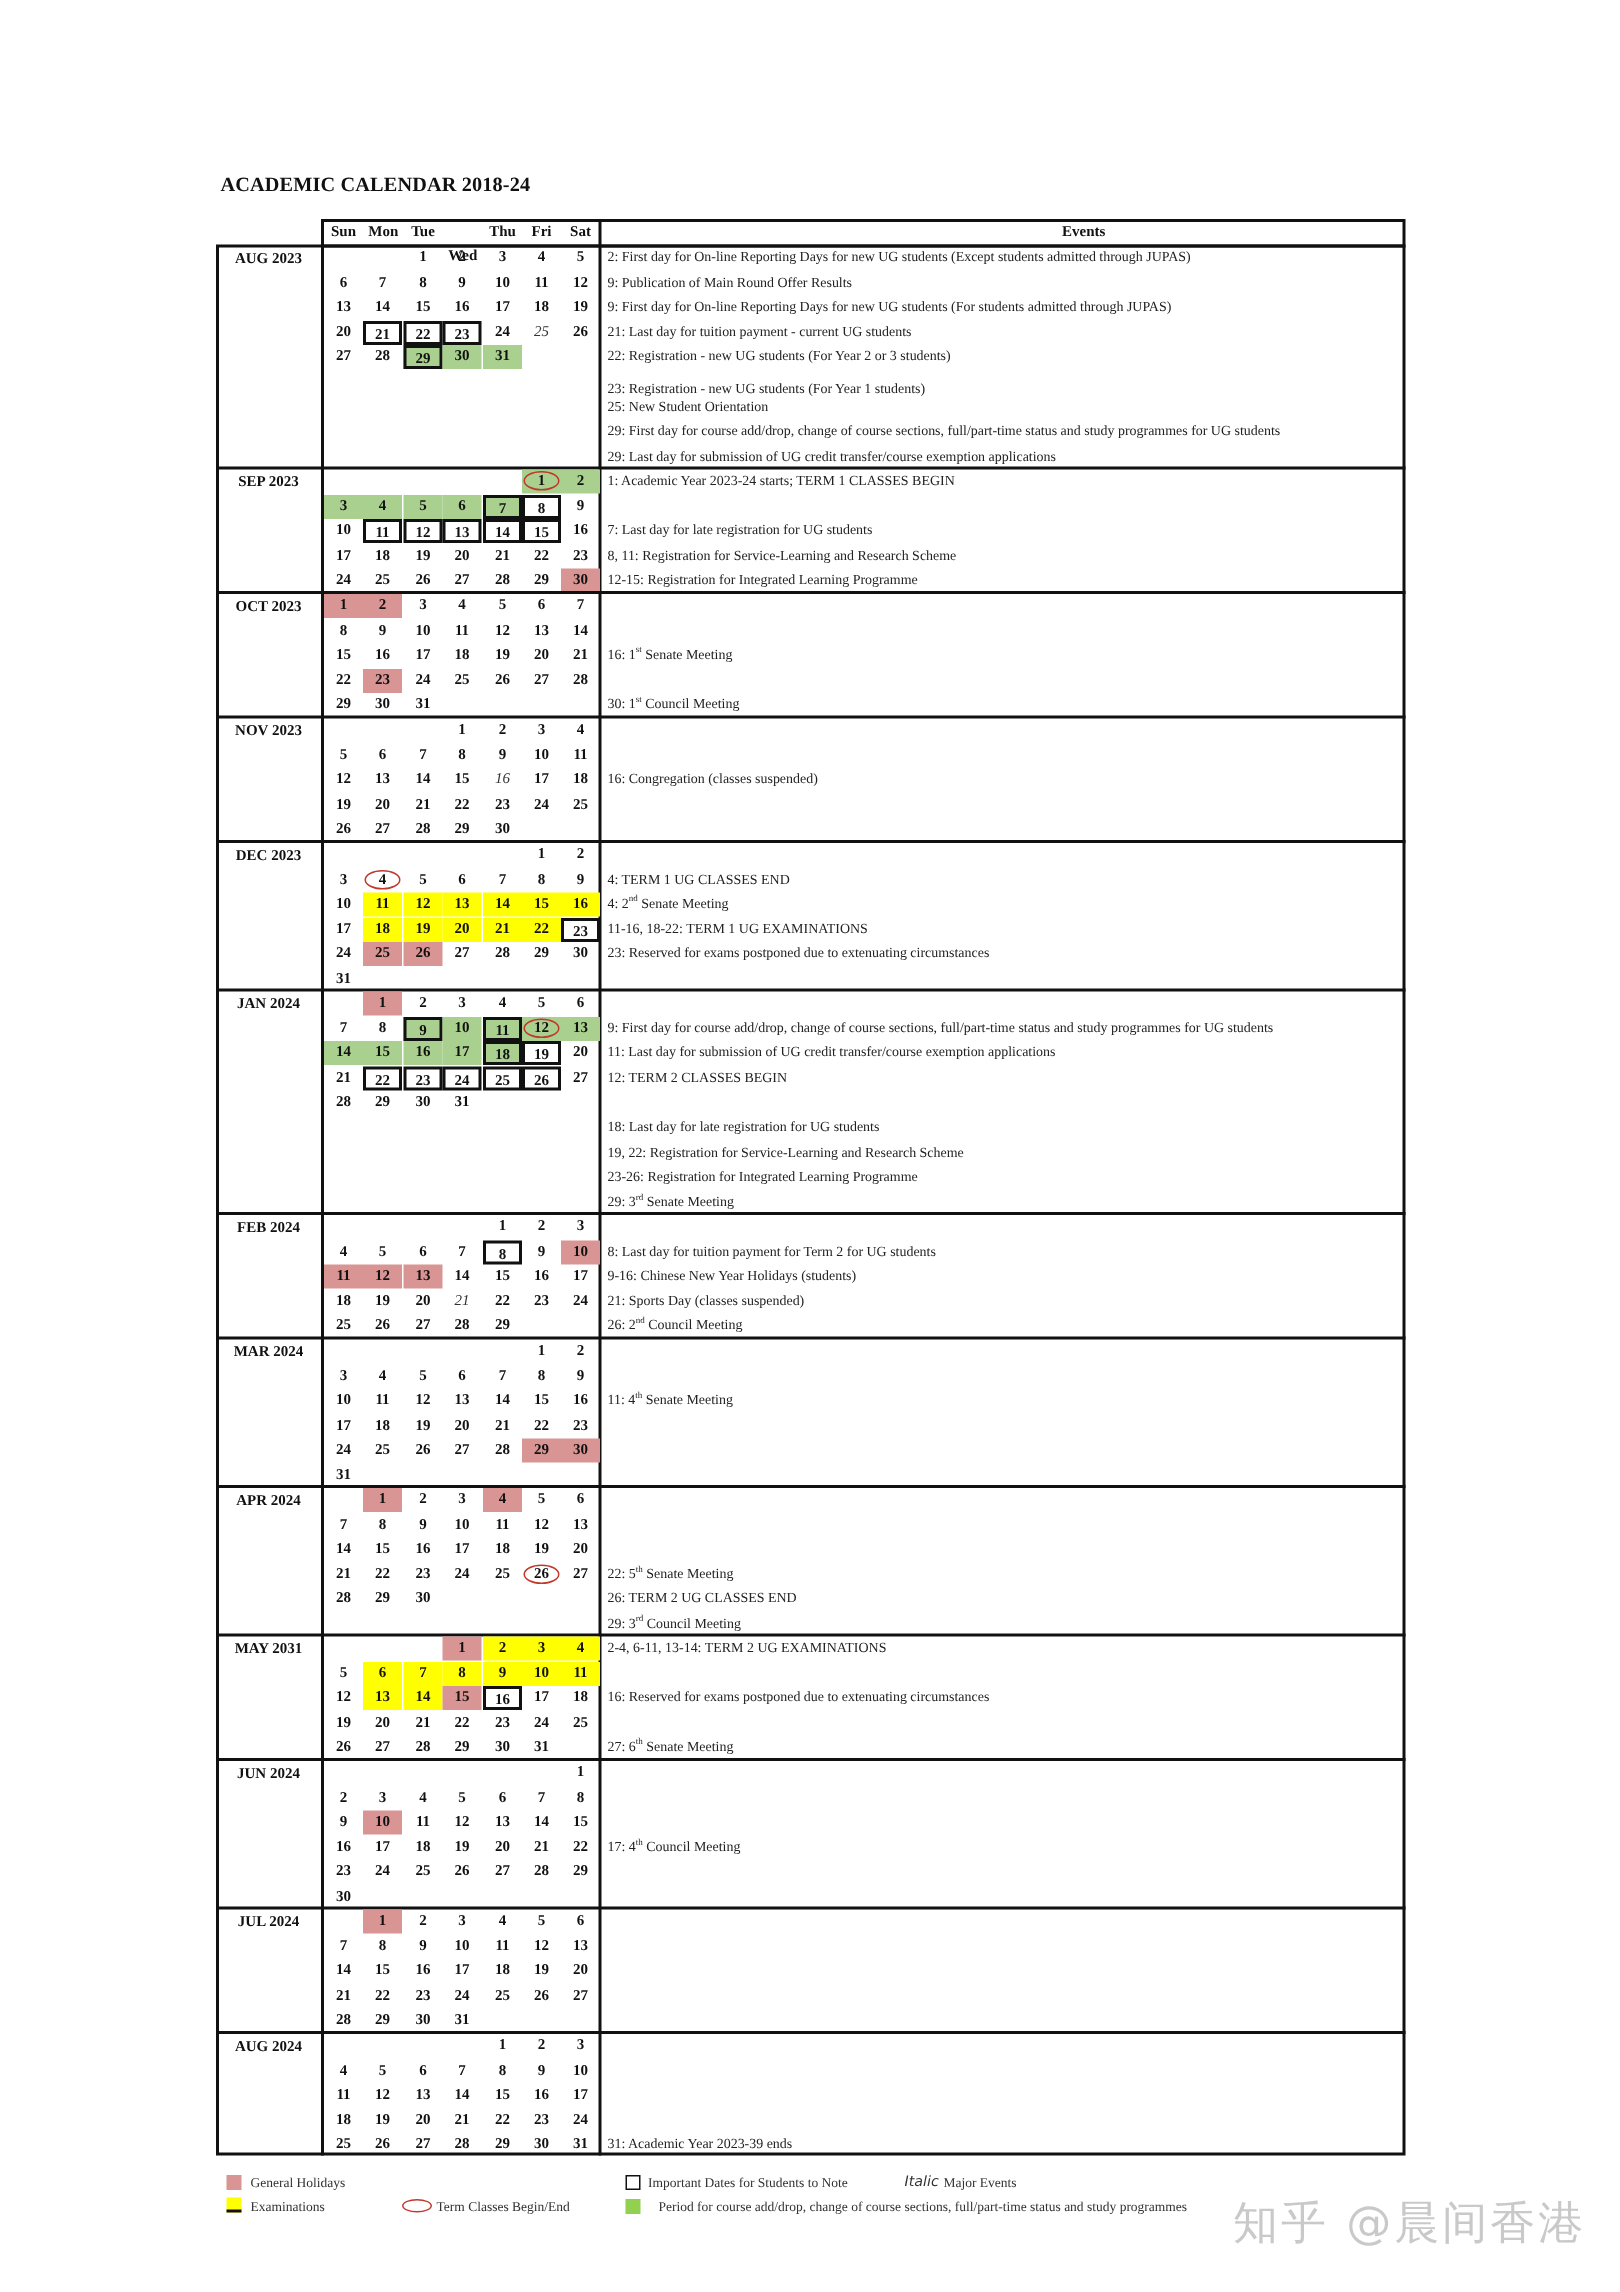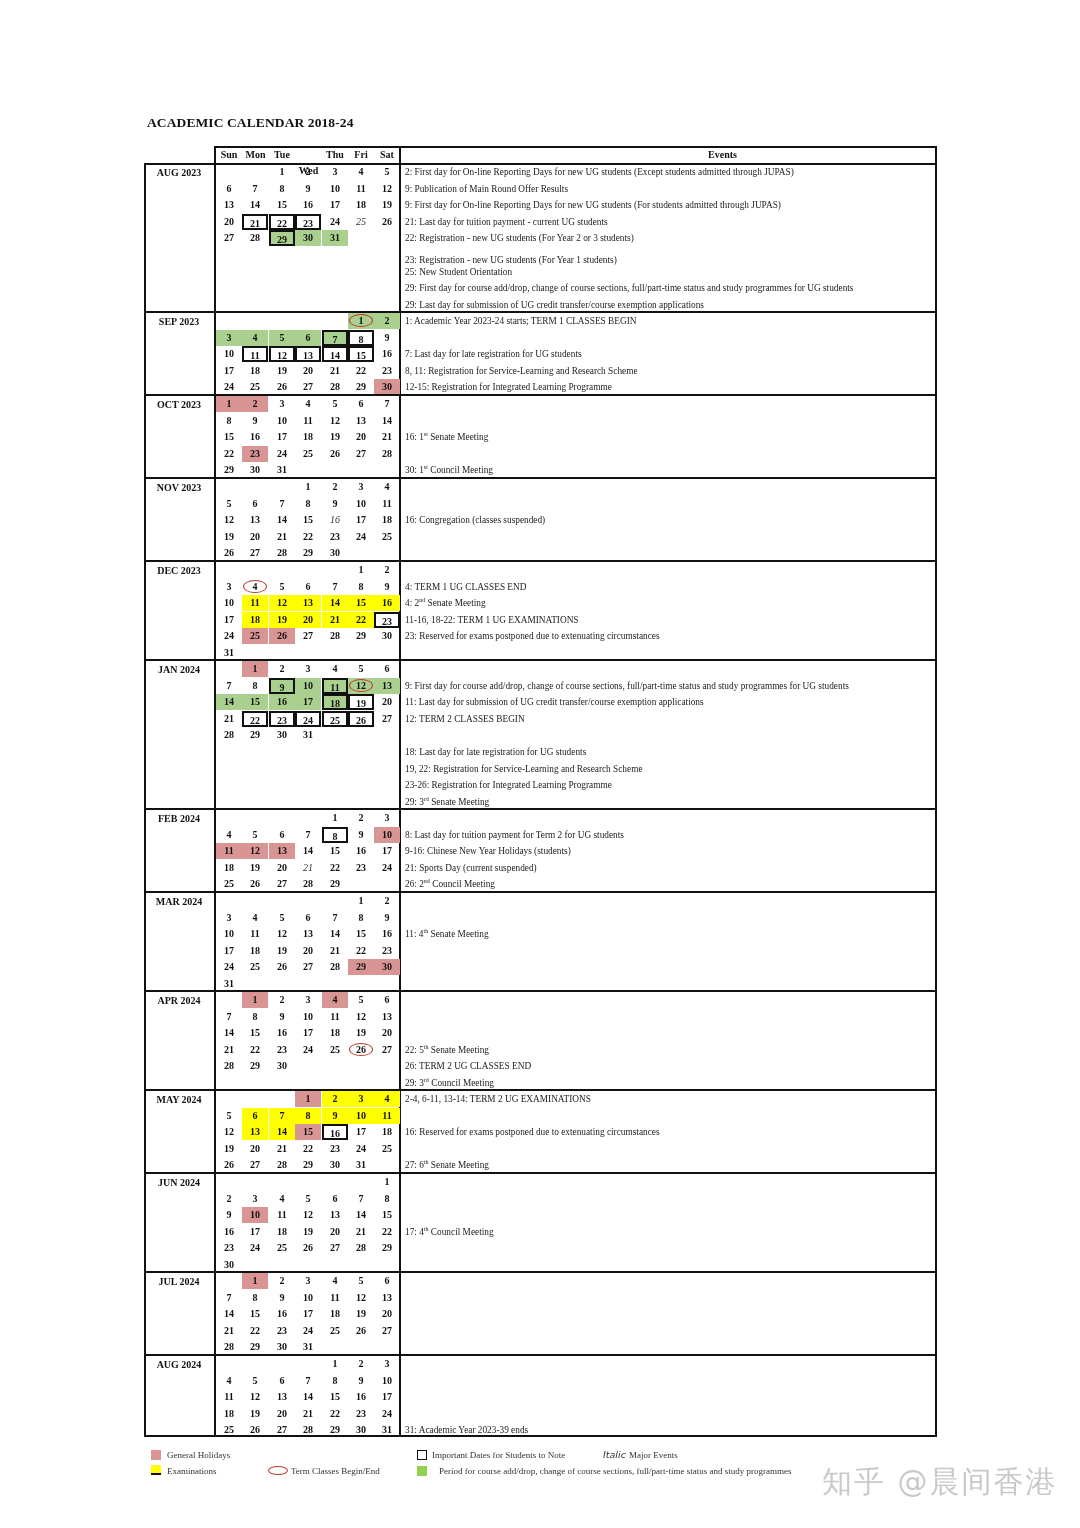--- a/index.html
+++ b/index.html
@@ -293,21 +293,21 @@
     <div class="day " style="left: 178px; top: 713.8px;"><span>22</span></div>
     <div class="day " style="left: 204px; top: 713.8px;"><span>23</span></div>
     <div class="day " style="left: 230px; top: 713.8px;"><span>24</span></div>
     <div class="day " style="left: 72px; top: 730.4px;"><span>25</span></div>
     <div class="day " style="left: 98px; top: 730.4px;"><span>26</span></div>
     <div class="day " style="left: 125px; top: 730.4px;"><span>27</span></div>
     <div class="day " style="left: 151px; top: 730.4px;"><span>28</span></div>
     <div class="day " style="left: 178px; top: 730.4px;"><span>29</span></div>
     <div class="ev" style="top: 680.6px;"><span>8: Last day for tuition payment for Term 2 for UG students</span></div>
     <div class="ev" style="top: 697.2px;"><span>9-16: Chinese New Year Holidays (students)</span></div>
-    <div class="ev" style="top: 713.8px;"><span>21: Sports Day (current suspended)</span></div>
+    <div class="ev" style="top: 713.8px;"><span>21: Sports Day (classes suspended)</span></div>
     <div class="ev" style="top: 730.4px;"><span>26: 2</span><sup>nd</sup><span> Council Meeting</span></div>
     <div class="hline" style="left: 0px; width: 793px; top: 745px;"></div>
     <div class="month-label" style="top: 748px; line-height: 16.6px;">MAR 2024</div>
     <div class="day " style="left: 204px; top: 747px;"><span>1</span></div>
     <div class="day " style="left: 230px; top: 747px;"><span>2</span></div>
     <div class="day " style="left: 72px; top: 763.6px;"><span>3</span></div>
     <div class="day " style="left: 98px; top: 763.6px;"><span>4</span></div>
     <div class="day " style="left: 125px; top: 763.6px;"><span>5</span></div>
     <div class="day " style="left: 151px; top: 763.6px;"><span>6</span></div>
     <div class="day " style="left: 178px; top: 763.6px;"><span>7</span></div>
@@ -365,21 +365,21 @@
     <div class="day " style="left: 178px; top: 895.8px;"><span>25</span></div>
     <div class="day " style="left: 204px; top: 895.8px;"><span>26</span><div class="ring"></div></div>
     <div class="day " style="left: 230px; top: 895.8px;"><span>27</span></div>
     <div class="day " style="left: 72px; top: 912.4px;"><span>28</span></div>
     <div class="day " style="left: 98px; top: 912.4px;"><span>29</span></div>
     <div class="day " style="left: 125px; top: 912.4px;"><span>30</span></div>
     <div class="ev" style="top: 895.8px;"><span>22: 5</span><sup>th</sup><span> Senate Meeting</span></div>
     <div class="ev" style="top: 912.4px;"><span>26: TERM 2 UG CLASSES END</span></div>
     <div class="ev" style="top: 929px;"><span>29: 3</span><sup>rd</sup><span> Council Meeting</span></div>
     <div class="hline" style="left: 0px; width: 793px; top: 943px;"></div>
-    <div class="month-label" style="top: 946px; line-height: 16.6px;">MAY 2024</div>
+    <div class="month-label" style="top: 946px; line-height: 16.6px;">MAY 2031</div>
     <div class="day hol" style="left: 151px; top: 945px;"><span>1</span></div>
     <div class="day exam" style="left: 178px; top: 945px;"><span>2</span></div>
     <div class="day exam" style="left: 204px; top: 945px;"><span>3</span></div>
     <div class="day exam" style="left: 230px; top: 945px;"><span>4</span></div>
     <div class="day " style="left: 72px; top: 961.6px;"><span>5</span></div>
     <div class="day exam" style="left: 98px; top: 961.6px;"><span>6</span></div>
     <div class="day exam" style="left: 125px; top: 961.6px;"><span>7</span></div>
     <div class="day exam" style="left: 151px; top: 961.6px;"><span>8</span></div>
     <div class="day exam" style="left: 178px; top: 961.6px;"><span>9</span></div>
     <div class="day exam" style="left: 204px; top: 961.6px;"><span>10</span></div>

